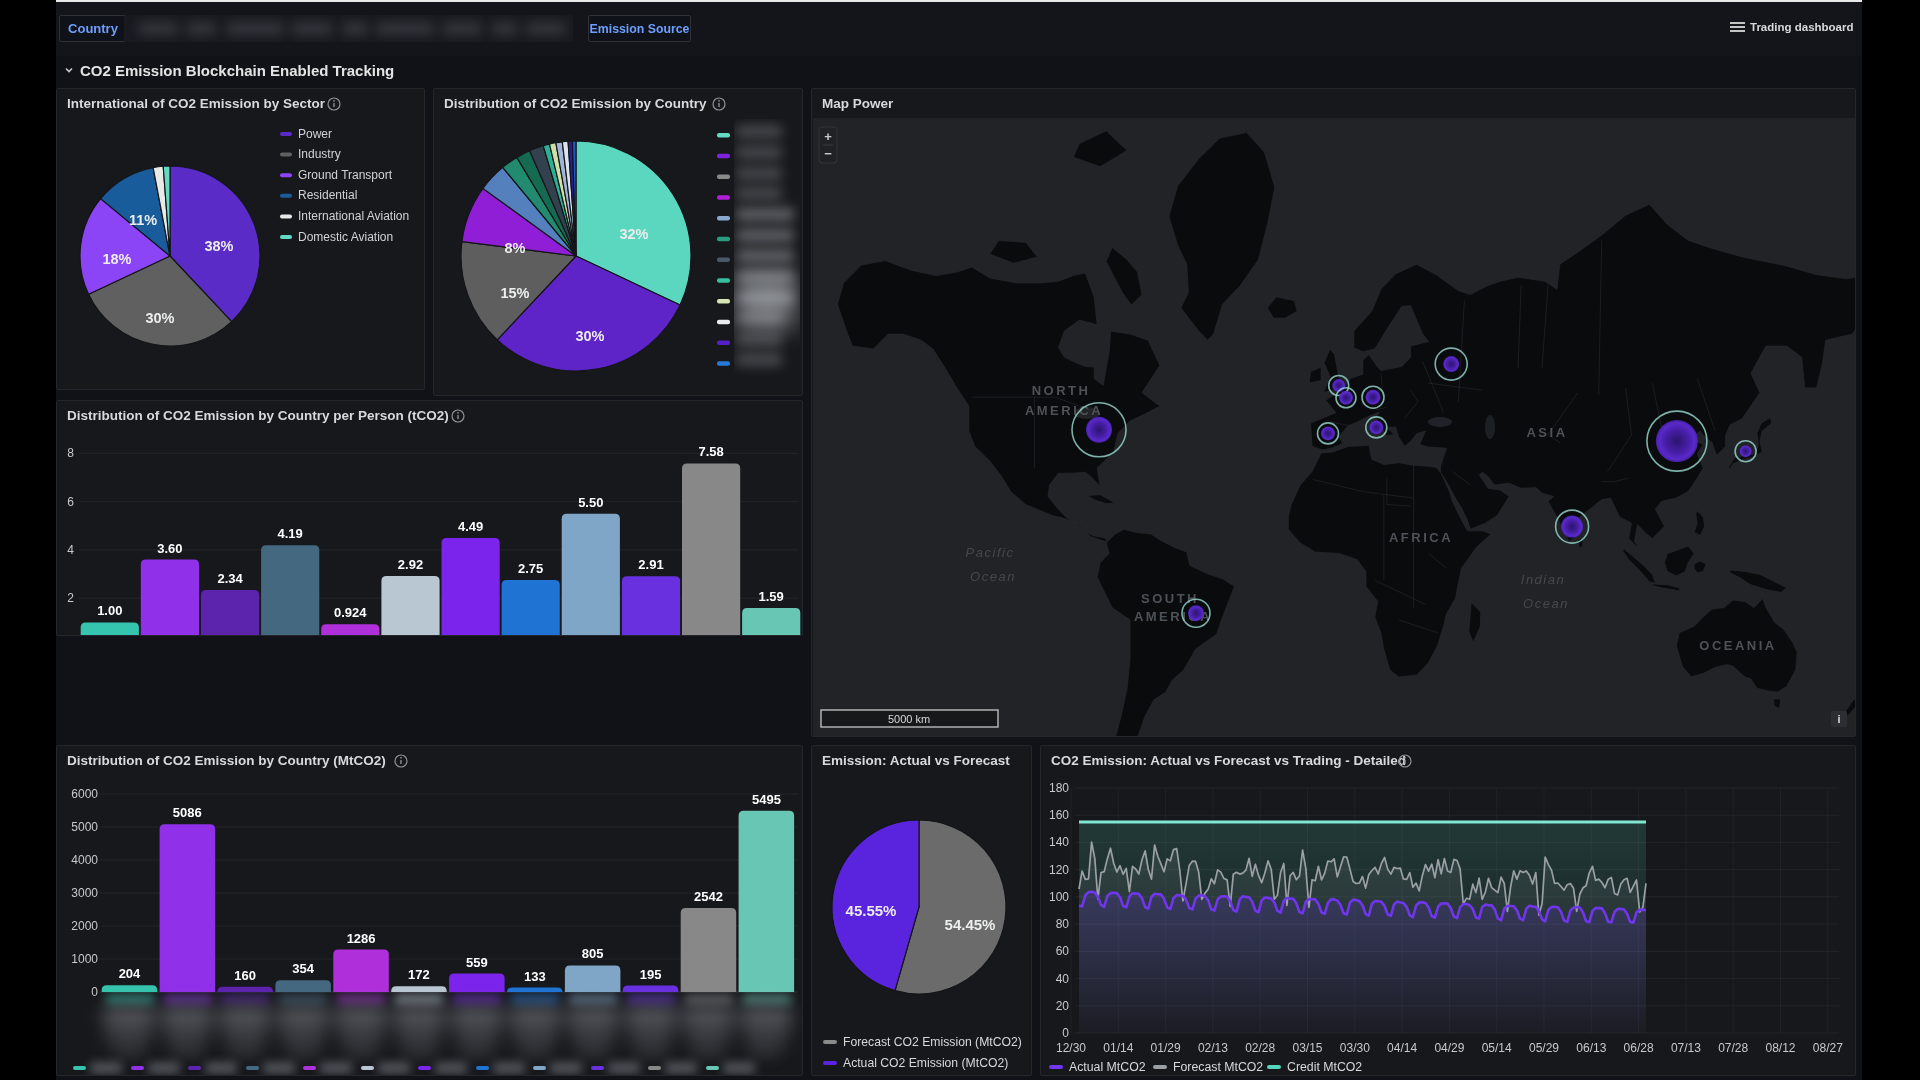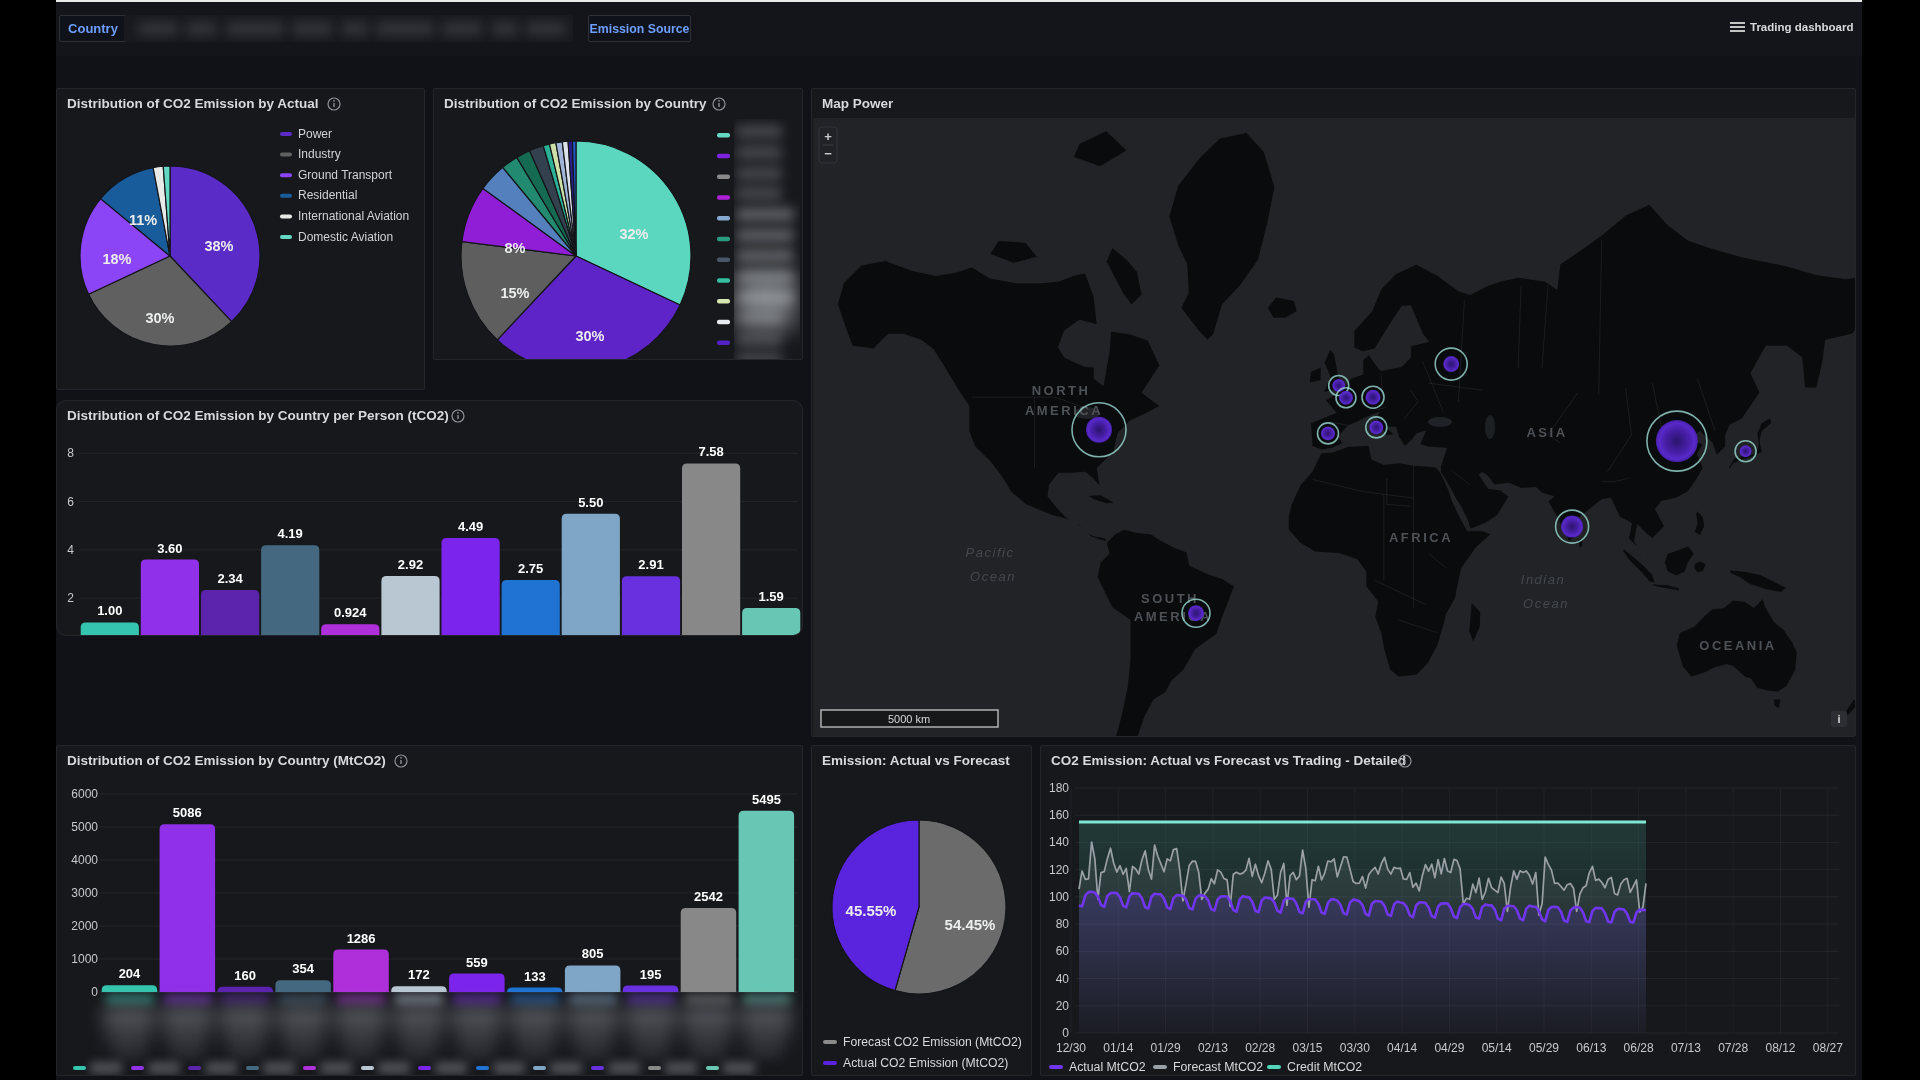--- a/index.html
+++ b/index.html
@@ -16,22 +16,28 @@
       <div style="position:absolute;left:402px;top:8px;width:40px;height:11px;background:#878b92;opacity:.28;filter:blur(6px);border-radius:3px"></div>
     </div>
     <div style="position:absolute;left:532px;top:15px;width:103px;height:27px;border:1px solid #2e3138;border-radius:2px;background:#101219;color:#6e9fff;font-size:12.3px;font-weight:bold;display:flex;align-items:center;justify-content:center;white-space:nowrap">Emission&nbsp;Source</div>
     <div style="position:absolute;left:1674px;top:21px;display:flex;align-items:center;color:#d8d9da;font-size:11.5px;font-weight:bold;white-space:nowrap"><svg width="15" height="12" viewBox="0 0 15 12" style="margin-right:5px">
         <g stroke="#d8d9da" stroke-width="1.8">
           <line x1="0" y1="2" x2="15" y2="2"></line>
           <line x1="0" y1="6" x2="15" y2="6"></line>
           <line x1="0" y1="10" x2="15" y2="10"></line>
         </g>
       </svg>Trading dashboard</div>
+    <div style="position:absolute;left:8px;top:56px;height:28px;display:flex;align-items:center;color:#e3e4e6">
+      <svg width="10" height="10" viewBox="0 0 10 10" style="margin-right:6px">
+        <path d="M2 3.5 L5 6.5 L8 3.5" fill="none" stroke="#c8c9cd" stroke-width="1.6"></path>
+      </svg>
+      <span style="font-size:15px;font-weight:bold">CO2 Emission Blockchain Enabled Tracking</span>
+    </div>
     <div style="position:absolute;left:0px;top:88px;width:369px;height:302px;background:#17181c;border:1px solid #25262b;border-radius:2px;overflow:hidden">
-      <div style="position:absolute;left:10px;top:7px;font-size:13.5px;font-weight:bold;color:#d8d9da;white-space:nowrap">Distribution of CO2 Emission by Actual</div>
+      <div style="position:absolute;left:10px;top:7px;font-size:13.5px;font-weight:bold;color:#d8d9da;white-space:nowrap">International of CO2 Emission by Sector</div>
       <svg style="position:absolute;left:270px;top:8px" width="14" height="14" viewBox="0 0 14 14">
         <circle cx="7" cy="7" r="6" fill="none" stroke="#8e9197" stroke-width="1.2"></circle>
         <line x1="7" y1="6" x2="7" y2="10" stroke="#8e9197" stroke-width="1.4"></line>
         <circle cx="7" cy="3.8" r="0.9" fill="#8e9197"></circle>
       </svg>
       <svg width="369" height="302" viewBox="0 0 369 302" style="position:absolute;left:0;top:0">
         <path d="M113.0,167.0 L113.00,77.00 A90,90 0 0 1 174.61,232.61 Z" fill="#5a2bc6" stroke="#141519" stroke-width="1.2"></path>
         <path d="M113.0,167.0 L174.61,232.61 A90,90 0 0 1 31.57,205.32 Z" fill="#606060" stroke="#141519" stroke-width="1.2"></path>
         <path d="M113.0,167.0 L31.57,205.32 A90,90 0 0 1 43.65,109.63 Z" fill="#8b45f7" stroke="#141519" stroke-width="1.2"></path>
         <path d="M113.0,167.0 L43.65,109.63 A90,90 0 0 1 96.14,78.59 Z" fill="#185c9c" stroke="#141519" stroke-width="1.2"></path>
@@ -48,21 +54,21 @@
         <rect x="223" y="84.2" width="12" height="4" rx="2" fill="#8b45f7"></rect>
         <text x="241" y="89.7" fill="#d1d2d5" font-size="12" font-family="Liberation Sans,sans-serif">Ground Transport</text>
         <rect x="223" y="104.8" width="12" height="4" rx="2" fill="#185c9c"></rect>
         <text x="241" y="110.3" fill="#d1d2d5" font-size="12" font-family="Liberation Sans,sans-serif">Residential</text>
         <rect x="223" y="125.4" width="12" height="4" rx="2" fill="#e8eae8"></rect>
         <text x="241" y="130.9" fill="#d1d2d5" font-size="12" font-family="Liberation Sans,sans-serif">International Aviation</text>
         <rect x="223" y="146.0" width="12" height="4" rx="2" fill="#63d8c5"></rect>
         <text x="241" y="151.5" fill="#d1d2d5" font-size="12" font-family="Liberation Sans,sans-serif">Domestic Aviation</text>
       </svg>
     </div>
-    <div style="position:absolute;left:377px;top:88px;width:370px;height:272px;background:#17181c;border:1px solid #25262b;border-radius:2px;overflow:hidden">
+    <div style="position:absolute;left:377px;top:88px;width:370px;height:308px;background:#17181c;border:1px solid #25262b;border-radius:2px;overflow:hidden">
       <div style="position:absolute;left:10px;top:7px;font-size:13.5px;font-weight:bold;color:#d8d9da;white-space:nowrap">Distribution of CO2 Emission by Country</div>
       <svg style="position:absolute;left:278px;top:8px" width="14" height="14" viewBox="0 0 14 14">
         <circle cx="7" cy="7" r="6" fill="none" stroke="#8e9197" stroke-width="1.2"></circle>
         <line x1="7" y1="6" x2="7" y2="10" stroke="#8e9197" stroke-width="1.4"></line>
         <circle cx="7" cy="3.8" r="0.9" fill="#8e9197"></circle>
       </svg>
       <svg width="370" height="308" viewBox="0 0 370 308" style="position:absolute;left:0;top:0">
         <path d="M142.0,167.0 L142.00,52.00 A115,115 0 0 1 246.06,215.96 Z" fill="#5bd6bf" stroke="#141519" stroke-width="1.2"></path>
         <path d="M142.0,167.0 L246.06,215.96 A115,115 0 0 1 63.28,250.83 Z" fill="#5f24c8" stroke="#141519" stroke-width="1.2"></path>
         <path d="M142.0,167.0 L63.28,250.83 A115,115 0 0 1 27.91,152.59 Z" fill="#5e5e5e" stroke="#141519" stroke-width="1.2"></path>
@@ -220,21 +226,21 @@
         <rect x="7" y="38" width="18" height="36" rx="3" fill="#202226" stroke="#33353a" stroke-width="1"></rect>
         <line x1="11" y1="56" x2="21" y2="56" stroke="#3a3c40" stroke-width="1"></line>
         <text x="16" y="51.5" fill="#c8c9cd" font-size="13" font-weight="bold" text-anchor="middle" font-family="Liberation Sans,sans-serif">+</text>
         <text x="16" y="69" fill="#c8c9cd" font-size="13" font-weight="bold" text-anchor="middle" font-family="Liberation Sans,sans-serif">−</text>
         <rect x="9" y="621" width="177" height="17" fill="rgba(10,10,12,0.45)" stroke="#b9babc" stroke-width="1.4"></rect>
         <text x="97" y="633.5" fill="#d8d9da" font-size="11" text-anchor="middle" font-family="Liberation Sans,sans-serif">5000 km</text>
         <rect x="1019" y="622" width="16" height="16" rx="2" fill="#2c2e33"></rect>
         <text x="1027" y="634" fill="#d8d9da" font-size="11" font-weight="bold" text-anchor="middle" font-family="Liberation Sans,sans-serif">i</text>
       </svg>
     </div>
-    <div style="position:absolute;left:0px;top:400px;width:747px;height:236px;background:#17181c;border:1px solid #25262b;border-radius:10px;overflow:hidden">
+    <div style="position:absolute;left:0px;top:400px;width:747px;height:236px;background:#17181c;border:1px solid #25262b;border-radius:2px;overflow:hidden">
       <div style="position:absolute;left:10px;top:7px;font-size:13.5px;font-weight:bold;color:#d8d9da;white-space:nowrap">Distribution of CO2 Emission by Country per Person (tCO2)</div>
       <svg style="position:absolute;left:394px;top:8px" width="14" height="14" viewBox="0 0 14 14">
         <circle cx="7" cy="7" r="6" fill="none" stroke="#8e9197" stroke-width="1.2"></circle>
         <line x1="7" y1="6" x2="7" y2="10" stroke="#8e9197" stroke-width="1.4"></line>
         <circle cx="7" cy="3.8" r="0.9" fill="#8e9197"></circle>
       </svg>
       <svg width="747" height="337" viewBox="0 0 747 337" style="position:absolute;left:0;top:0">
         <text x="17" y="249.5" fill="#c8c9cd" font-size="12" text-anchor="end" font-family="Liberation Sans,sans-serif">0</text>
         <line x1="21.7" y1="197.2" x2="741" y2="197.2" stroke="rgba(204,208,216,0.07)" stroke-width="1"></line>
         <text x="17" y="201.2" fill="#c8c9cd" font-size="12" text-anchor="end" font-family="Liberation Sans,sans-serif">2</text>

